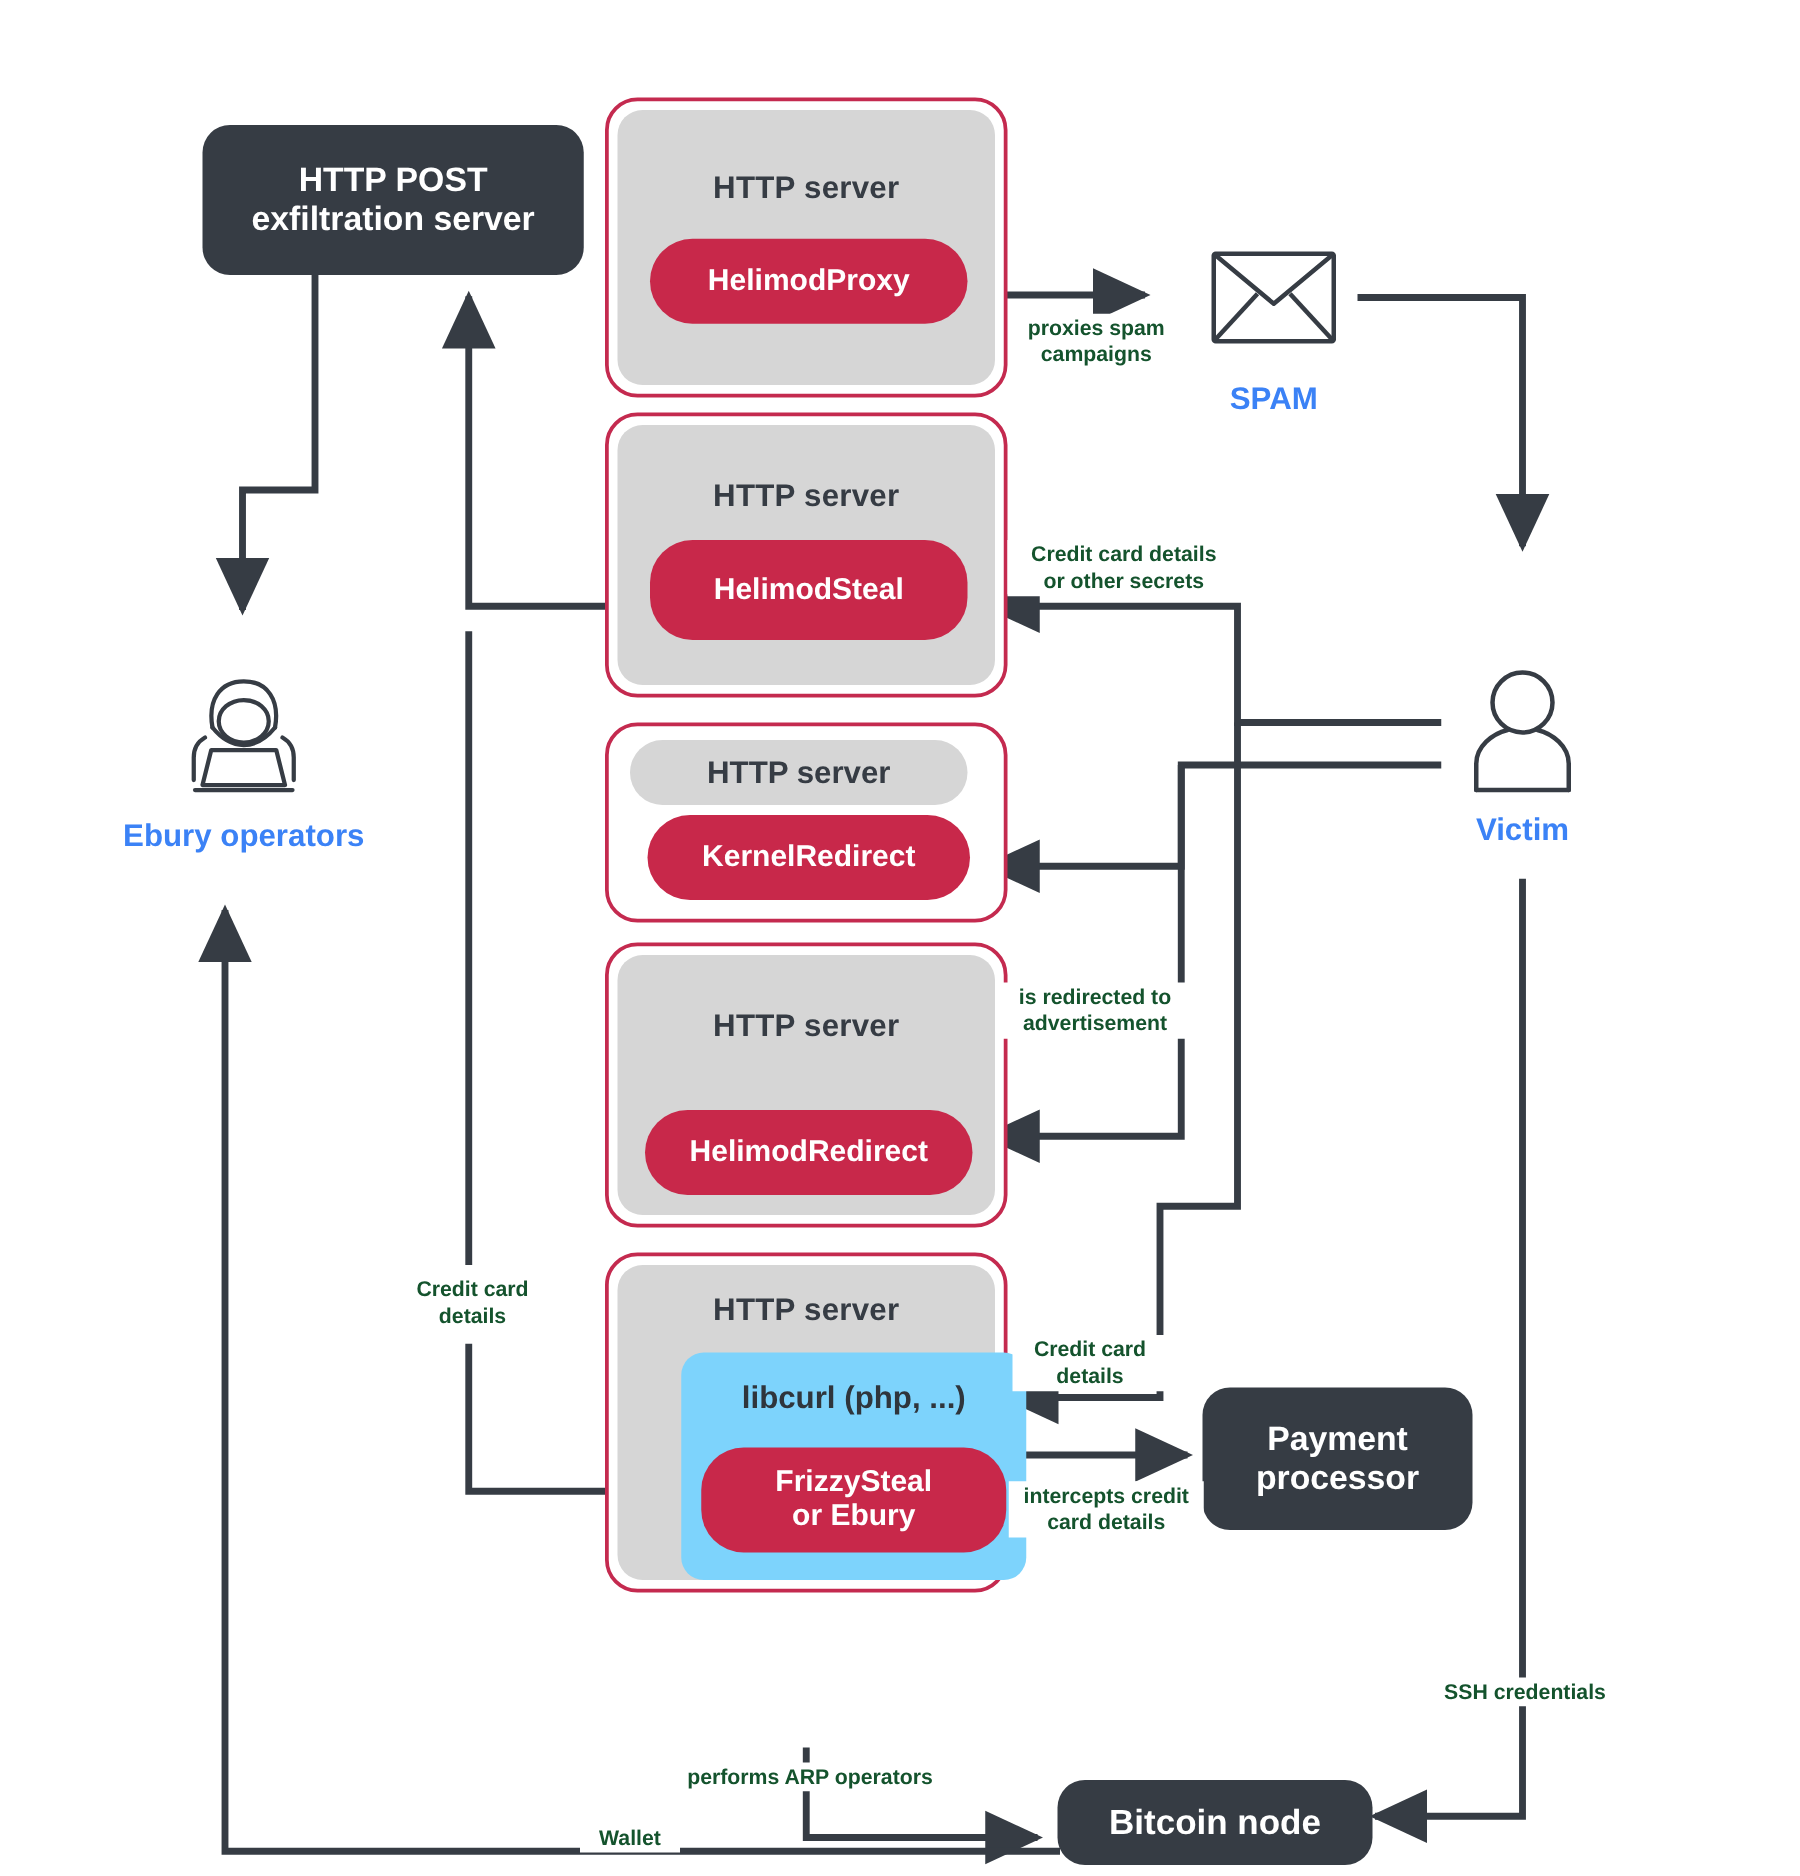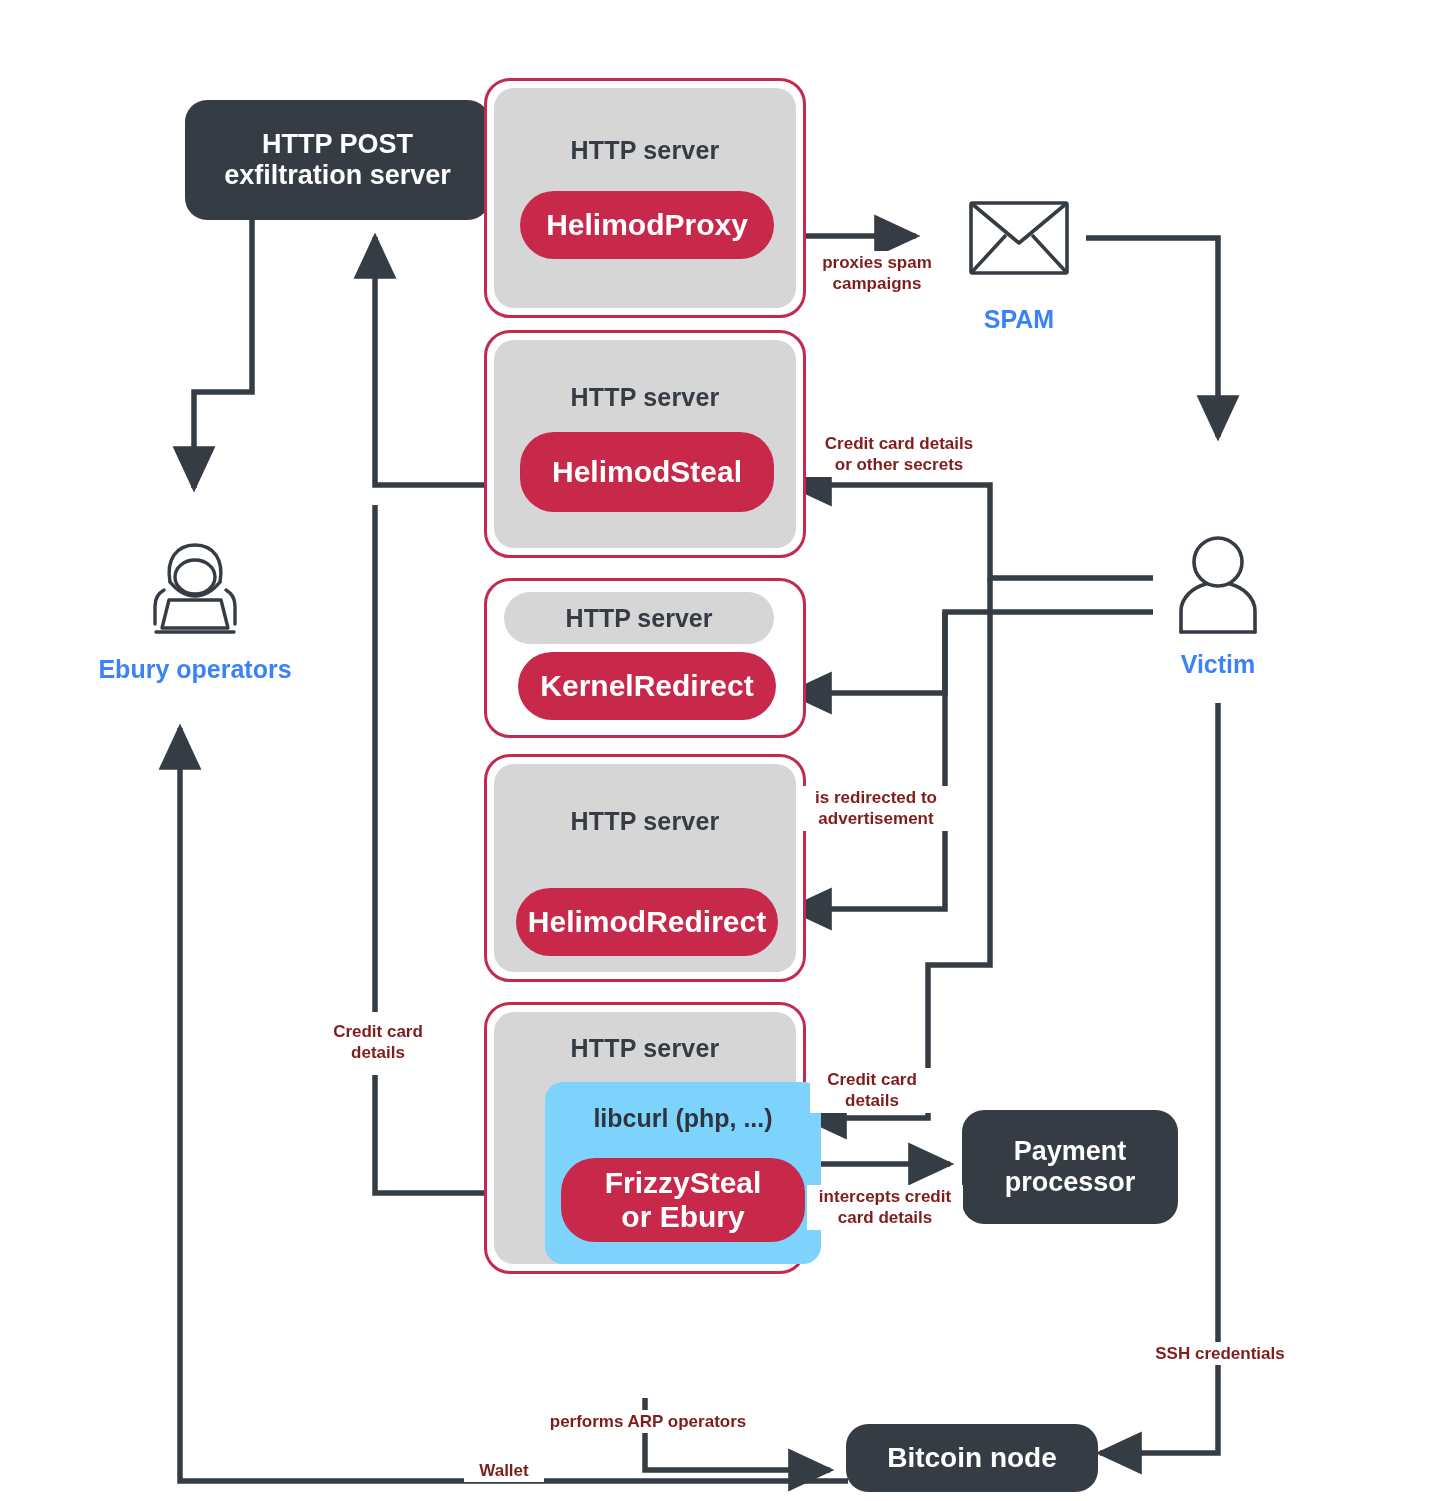--- a/index.html
+++ b/index.html
@@ -12,28 +12,28 @@
   
   .dark{background:#363C44;color:#ffffff;border-radius:22px;font-weight:bold;line-height:1.15;}
 
   
   .server{border:3px solid #C42A4F;border-radius:26px;background:#ffffff;padding:7px;}
   .server-inner{width:100%;height:100%;background:#D6D6D6;border-radius:20px;position:relative;}
   .server-inner.plain{background:transparent;}
 
   .srv-title{position:absolute;left:0;right:0;text-align:center;color:#363C44;font-size:25px;font-weight:bold;letter-spacing:.2px;}
 
-  .pill{position:absolute;background:#C8284A;color:#fff;border-radius:34px;display:flex;align-items:center;justify-content:center;font-weight:bold;font-size:30px;line-height:1.12;text-align:center;}
+  .pill{position:absolute;background:#C8284A;color:#fff;border-radius:34px;display:flex;align-items:center;justify-content:center;font-weight:bold;font-size:24px;line-height:1.12;text-align:center;}
 
   .graypill{position:absolute;background:#D6D6D6;border-radius:26px;display:flex;align-items:center;justify-content:center;color:#363C44;font-weight:bold;font-size:25px;}
 
   .libcurl{position:absolute;background:#7dd3fc;border-radius:18px;color:#2F353C;font-weight:bold;font-size:25px;margin-left:31px;}
   .libcurl span.lbl{position:absolute;left:0;right:0;top:22px;text-align:center;}
 
-  .edge-label{position:absolute;color:#7f1d1d;font-weight:bold;font-size:17px;line-height:1.25;text-align:center;background:#ffffff;padding:1px 3px;}
+  .edge-label{position:absolute;color:#14532d;font-weight:bold;font-size:17px;line-height:1.25;text-align:center;background:#ffffff;padding:1px 3px;}
 
   .icon{position:absolute;}
   .bigname{position:absolute;color:#3b82f6;font-weight:bold;font-size:25px;text-align:center;}
 </style>
 </head>
 <body>
 
 <div id="stage">
 
   <svg id="wires" viewBox="0 0 1440 1501">
@@ -64,21 +64,21 @@
       <path d="M790,1164 L950,1164" marker-end="url(#ah)"></path>
 
       <path d="M1218,703 L1218,1453 L1100,1453" marker-end="url(#ah)"></path>
 
       <path d="M645,1398 L645,1470 L830,1470" marker-end="url(#ah)"></path>
 
       <path d="M848,1481 L180,1481 L180,728" marker-end="url(#ah)"></path>
     </g>
   </svg>
 
-  <div class="node dark" style="left:162px;top:100px;width:305px;height:120px;font-size:27px;flex-direction:column;margin-left:23px;">
+  <div class="node dark" style="left:162px;top:100px;width:305px;height:120px;font-size:27px;flex-direction:column;">
     <div>HTTP POST</div>
     <div>exfiltration server</div>
   </div>
 
   <div class="node server" style="left:484px;top:78px;width:322px;height:240px;">
     <div class="server-inner">
       <div class="srv-title" style="top:48px;">HTTP server</div>
       <div class="pill" style="left:26px;top:103px;width:254px;height:68px;">HelimodProxy</div>
     </div>
   </div>

